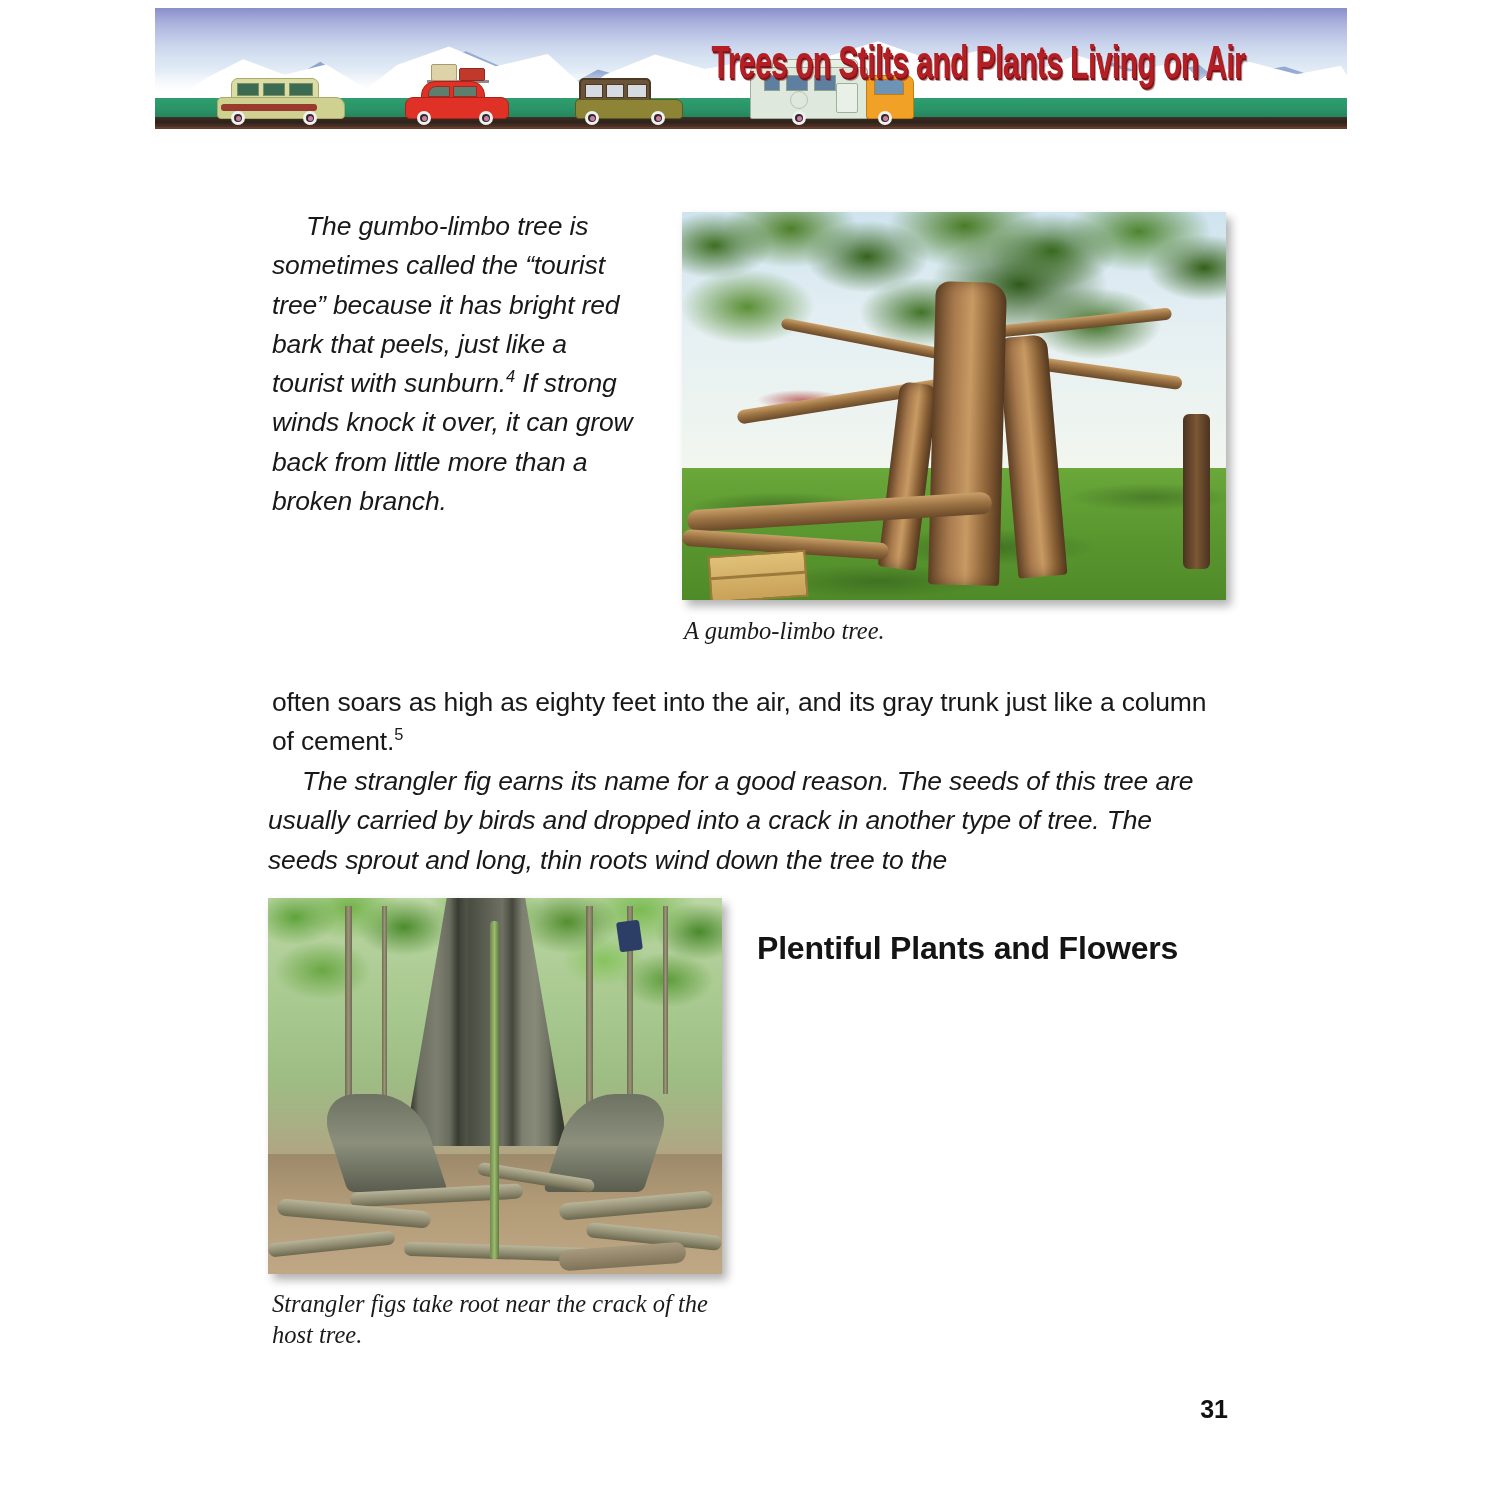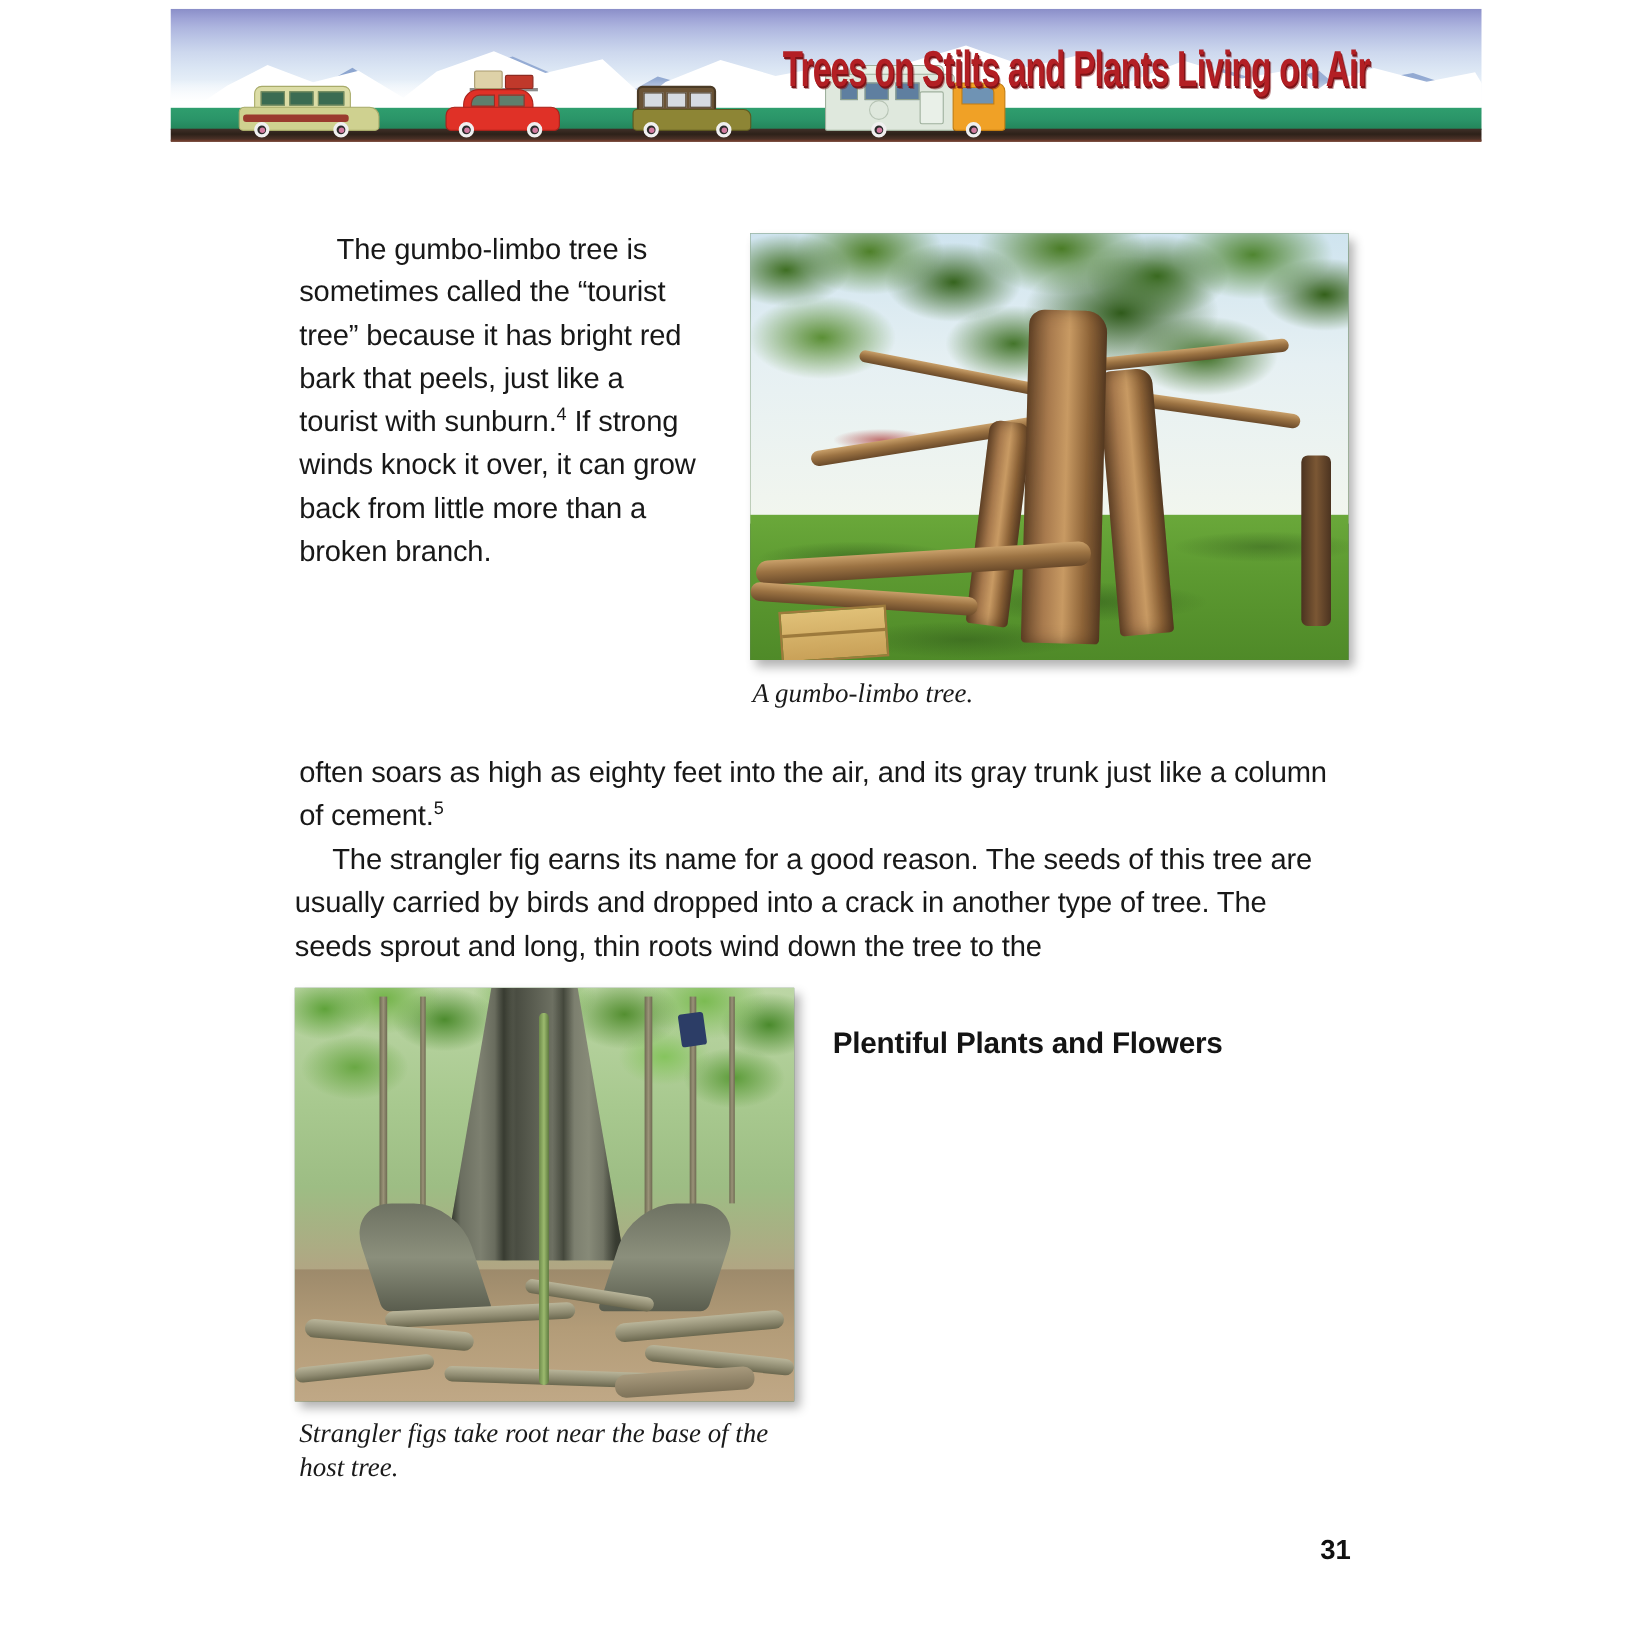--- a/index.html
+++ b/index.html
@@ -245,27 +245,27 @@
     width: 952px;
   }
   
   #col-right {
     position: absolute; left: 757px; top: 889px;
     width: 468px;
   }
   #heading-plentiful {
     font-family: "Liberation Sans", sans-serif;
     font-weight: 700;
-    font-size: 27px;
+    font-size: 32px;
     line-height: 39.3px;
     color: #141414;
     margin-top: 40px;
     letter-spacing: -0.2px;
   }
-  .indent { text-indent: 34px; }
+  .indent { text-indent: 34px; font-style: italic; }
 
   
   .photo {
     position: absolute;
     overflow: hidden;
     background: #3f6b33;
     box-shadow: 5px 6px 9px rgba(0,0,0,.30);
   }
   #photo-gumbo { left: 682px; top: 212px; width: 544px; height: 388px; }
   #photo-fig   { left: 268px; top: 898px; width: 454px; height: 376px; }
@@ -567,21 +567,21 @@
       <div class="f-root r3"></div>
       <div class="f-root r1"></div>
       <div class="f-root r4"></div>
       <div class="f-root r2"></div>
       <div class="f-root r5"></div>
       <div class="f-root r6"></div>
       <div class="f-log"></div>
       <div class="f-sapling"></div>
     </div>
   </div>
-  <div class="caption" id="caption-fig">Strangler figs take root near the base of the host tree.</div>
+  <div class="caption" id="caption-fig">Strangler figs take root near the crack of the host tree.</div>
 
   <div id="col-right">
     <div id="heading-plentiful">Plentiful Plants and Flowers</div>
   </div>
 
   <div id="page-number">31</div>
 
 </div>
 
 </body></html>

